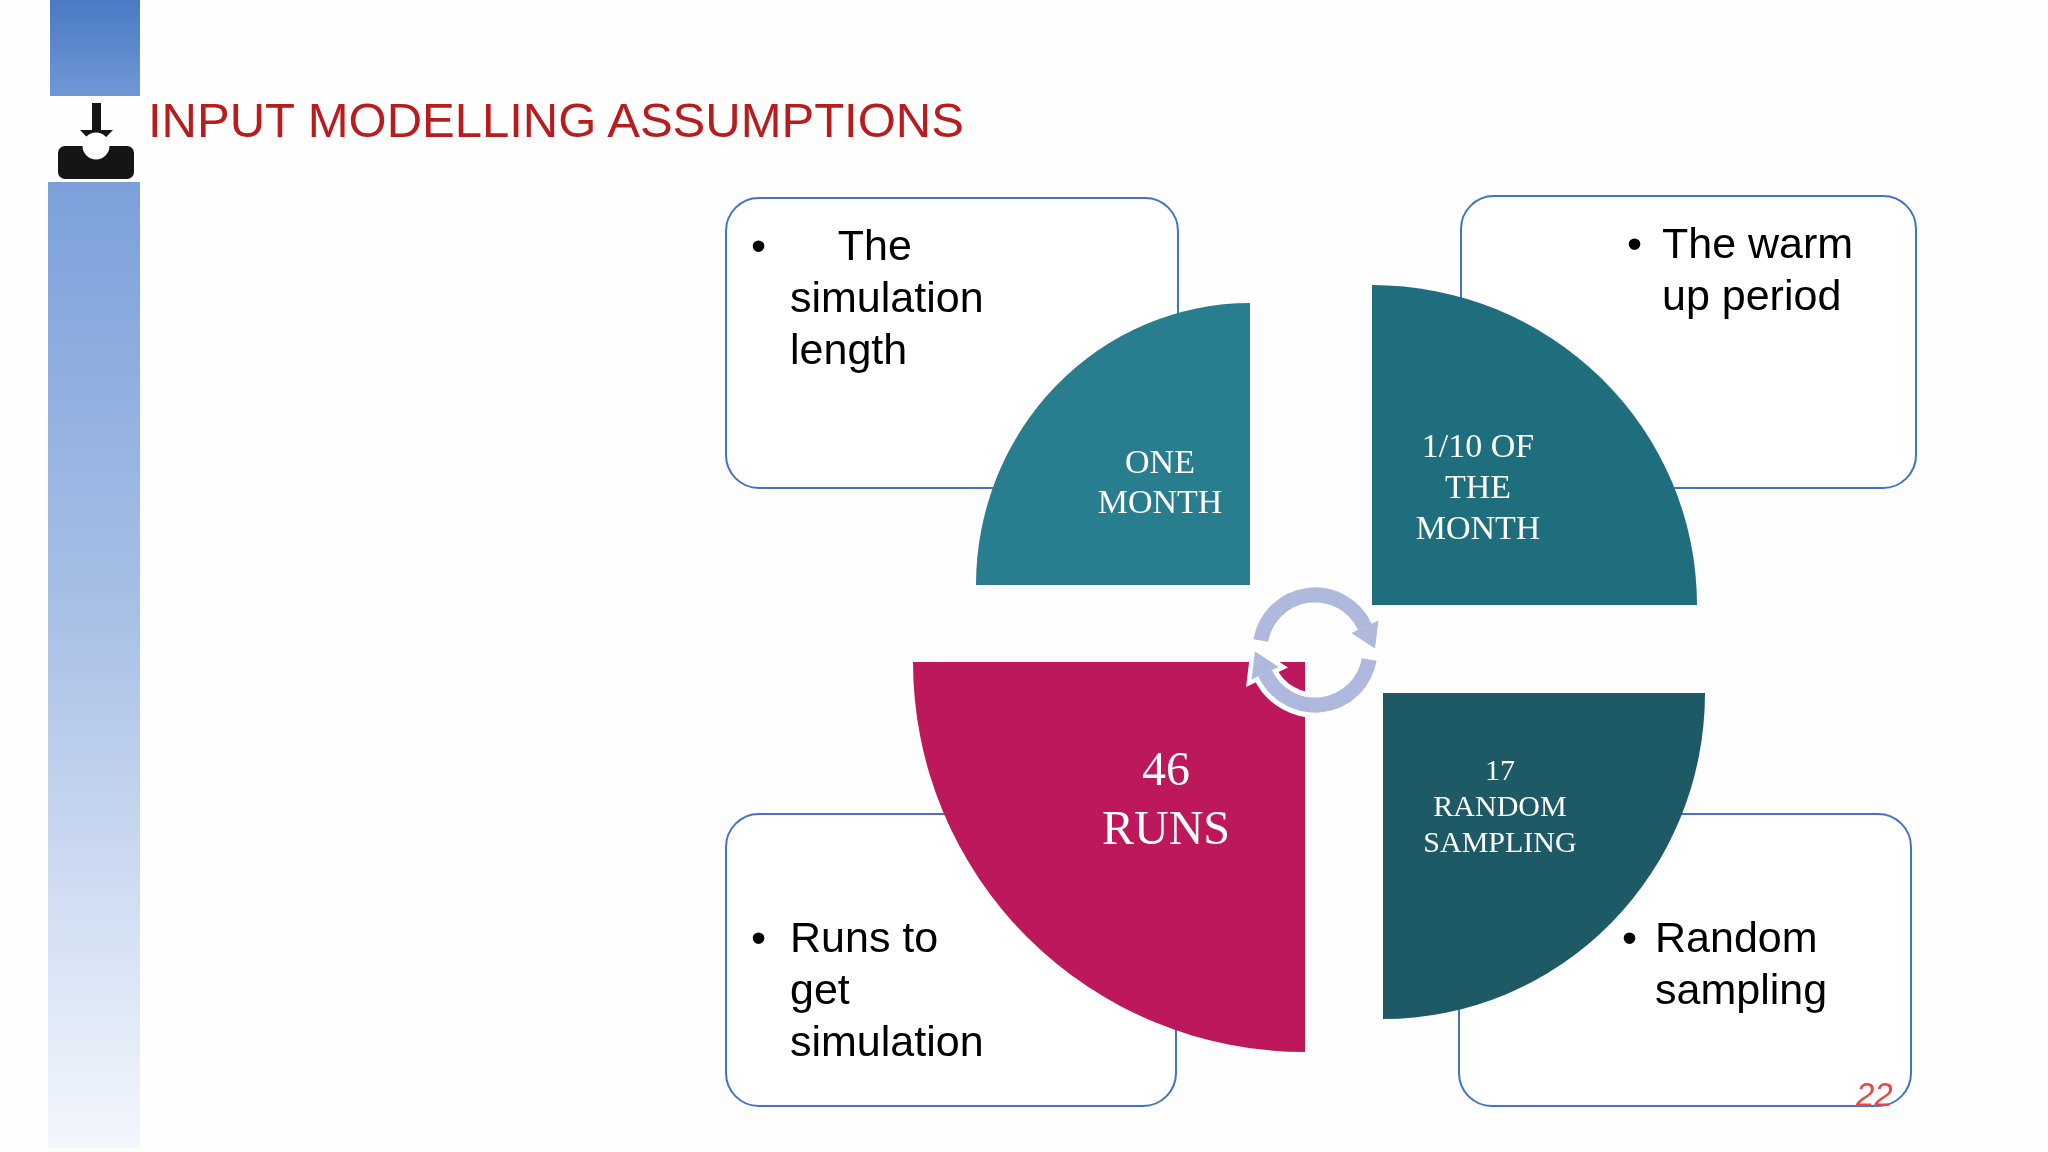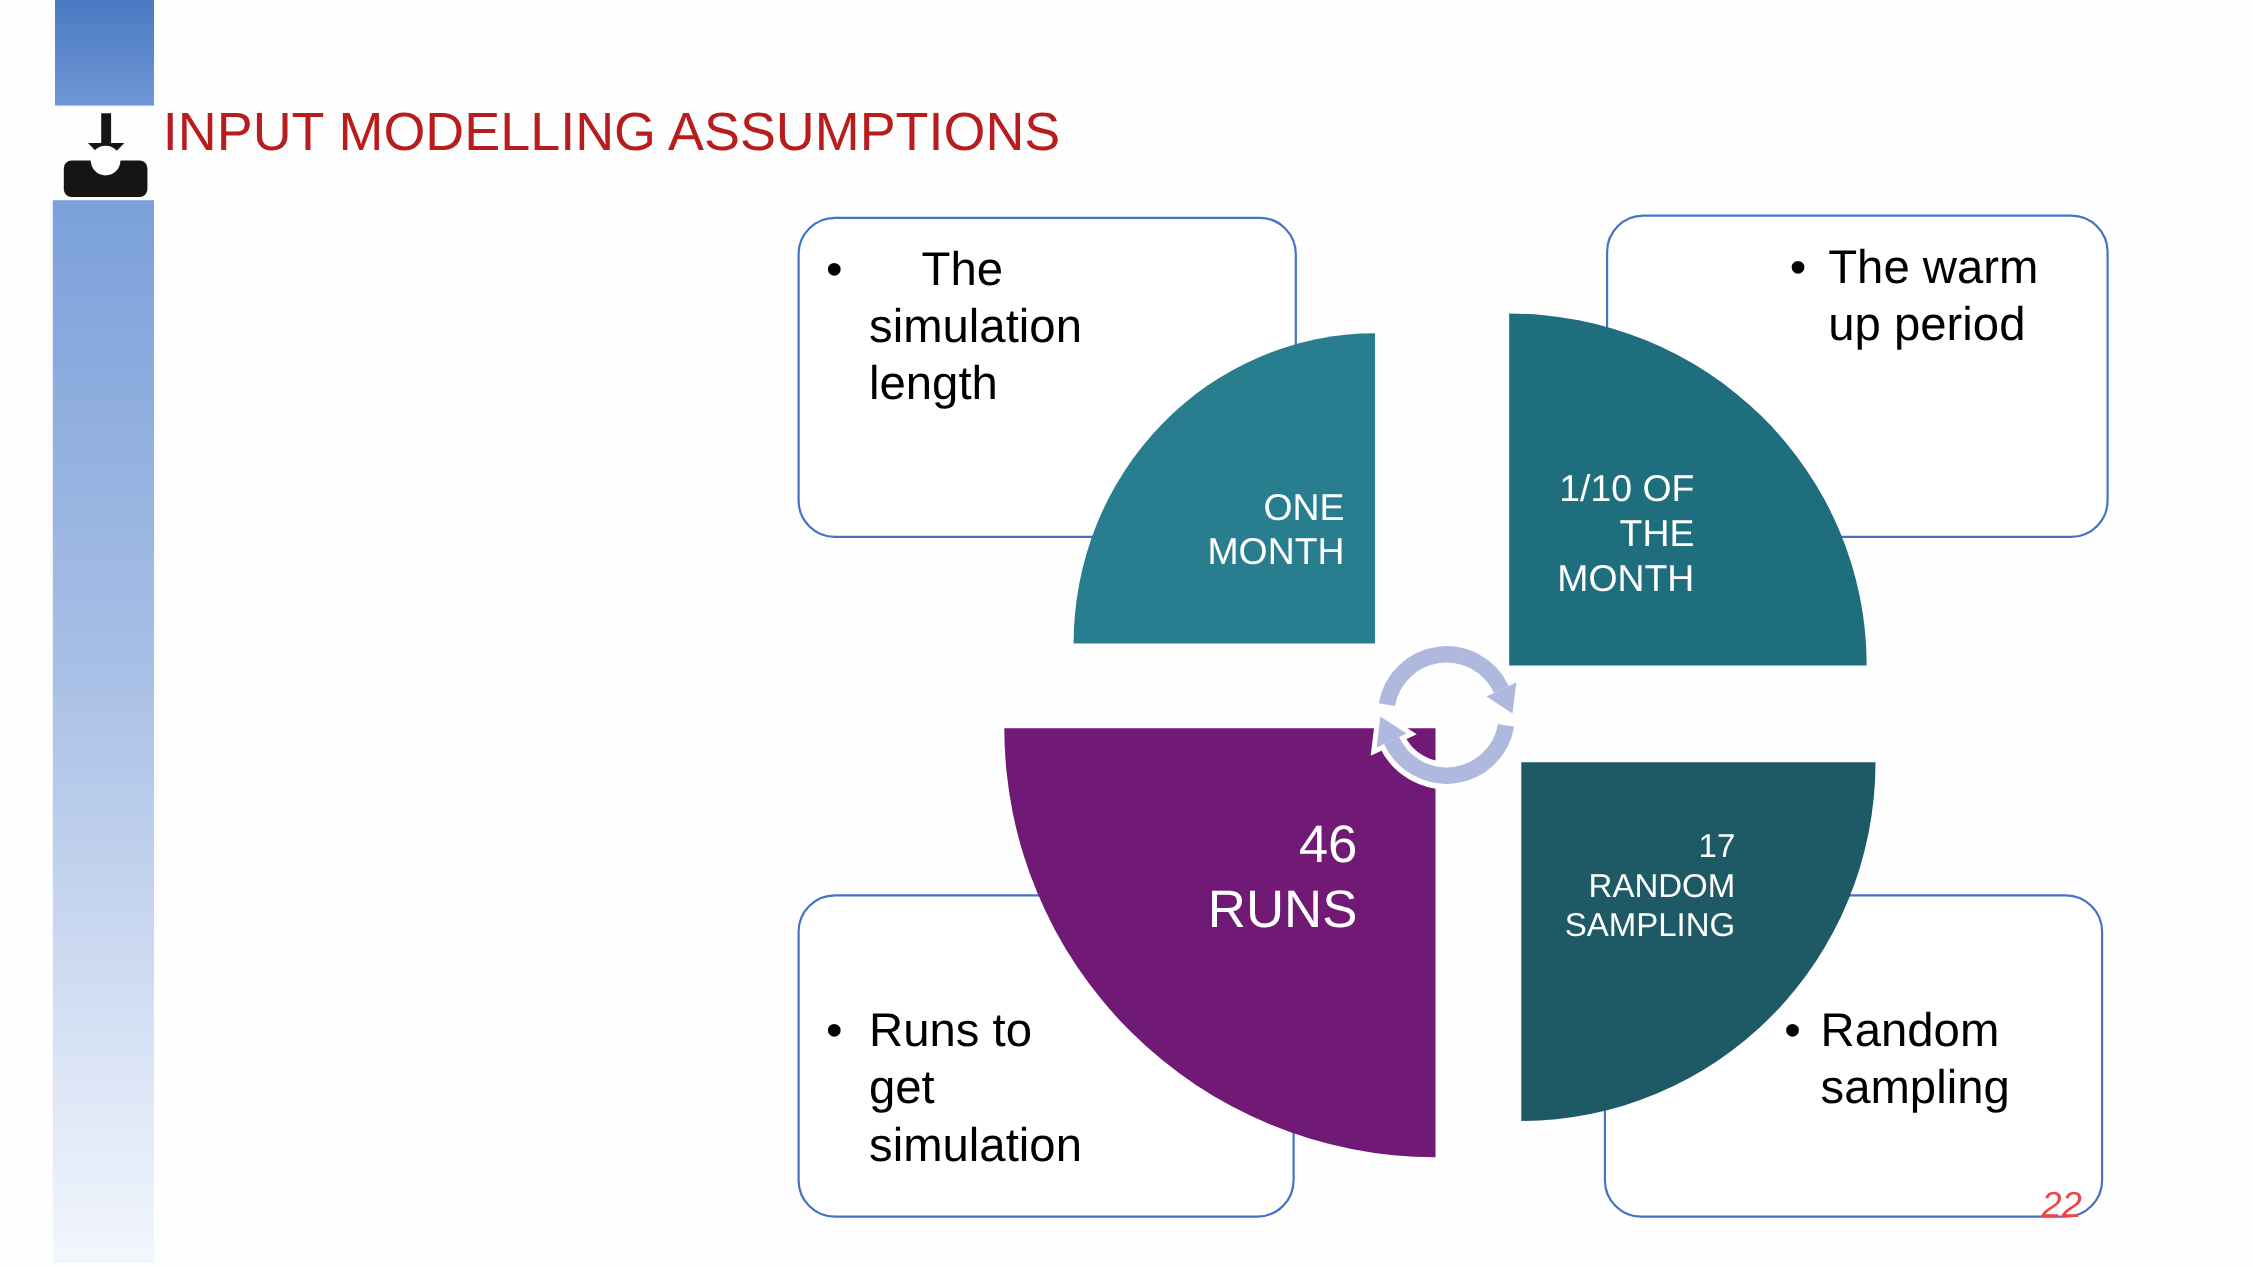--- a/index.html
+++ b/index.html
@@ -38,29 +38,29 @@
   .callout-tr .bullet{left:165px;top:20px;}
   .callout-tr .callout-text{left:200px;top:20px;width:240px;}
   .callout-bl .bullet{left:24px;top:96px;}
   .callout-bl .callout-text{left:63px;top:96px;width:330px;}
   .callout-br .bullet{left:162px;top:96px;}
   .callout-br .callout-text{left:195px;top:96px;width:240px;}
   
   .quad{position:absolute;}
   .quad-label{
     position:absolute;transform:translate(-50%,-50%);
-    color:#fff;text-align:right;white-space:pre-line;
+    color:#fff;text-align:center;white-space:pre-line;font-family:Liberation Serif, serif;
   }
   .quad-tl{left:976px;top:303px;width:274px;height:282px;background:#287e8f;
            border-top-left-radius:100% 100%;}
   .quad-tl .quad-label{left:184px;top:179px;font-size:34px;line-height:40px;}
   .quad-tr{left:1372px;top:285px;width:310px;height:320px;background:#1f6e7e;
            border-top-right-radius:100% 100%;padding-left:15px;}
   .quad-tr .quad-label{left:106px;top:201px;font-size:34px;line-height:41px;}
-  .quad-bl{left:913px;top:662px;width:392px;height:390px;background:#701a75;
+  .quad-bl{left:913px;top:662px;width:392px;height:390px;background:#be185d;
            border-bottom-left-radius:100% 100%;}
   .quad-bl .quad-label{left:253px;top:136px;font-size:48px;line-height:59px;}
   .quad-br{left:1363px;top:693px;width:322px;height:326px;background:#1e5a66;
            border-bottom-right-radius:100% 100%;margin-left:20px;}
   .quad-br .quad-label{left:117px;top:113px;font-size:30px;line-height:36px;}
   
   .cycle-icon{position:absolute;left:1245px;top:572px;width:140px;height:156px;}
   
   .page-number{
     position:absolute;left:1856px;top:1076px;

